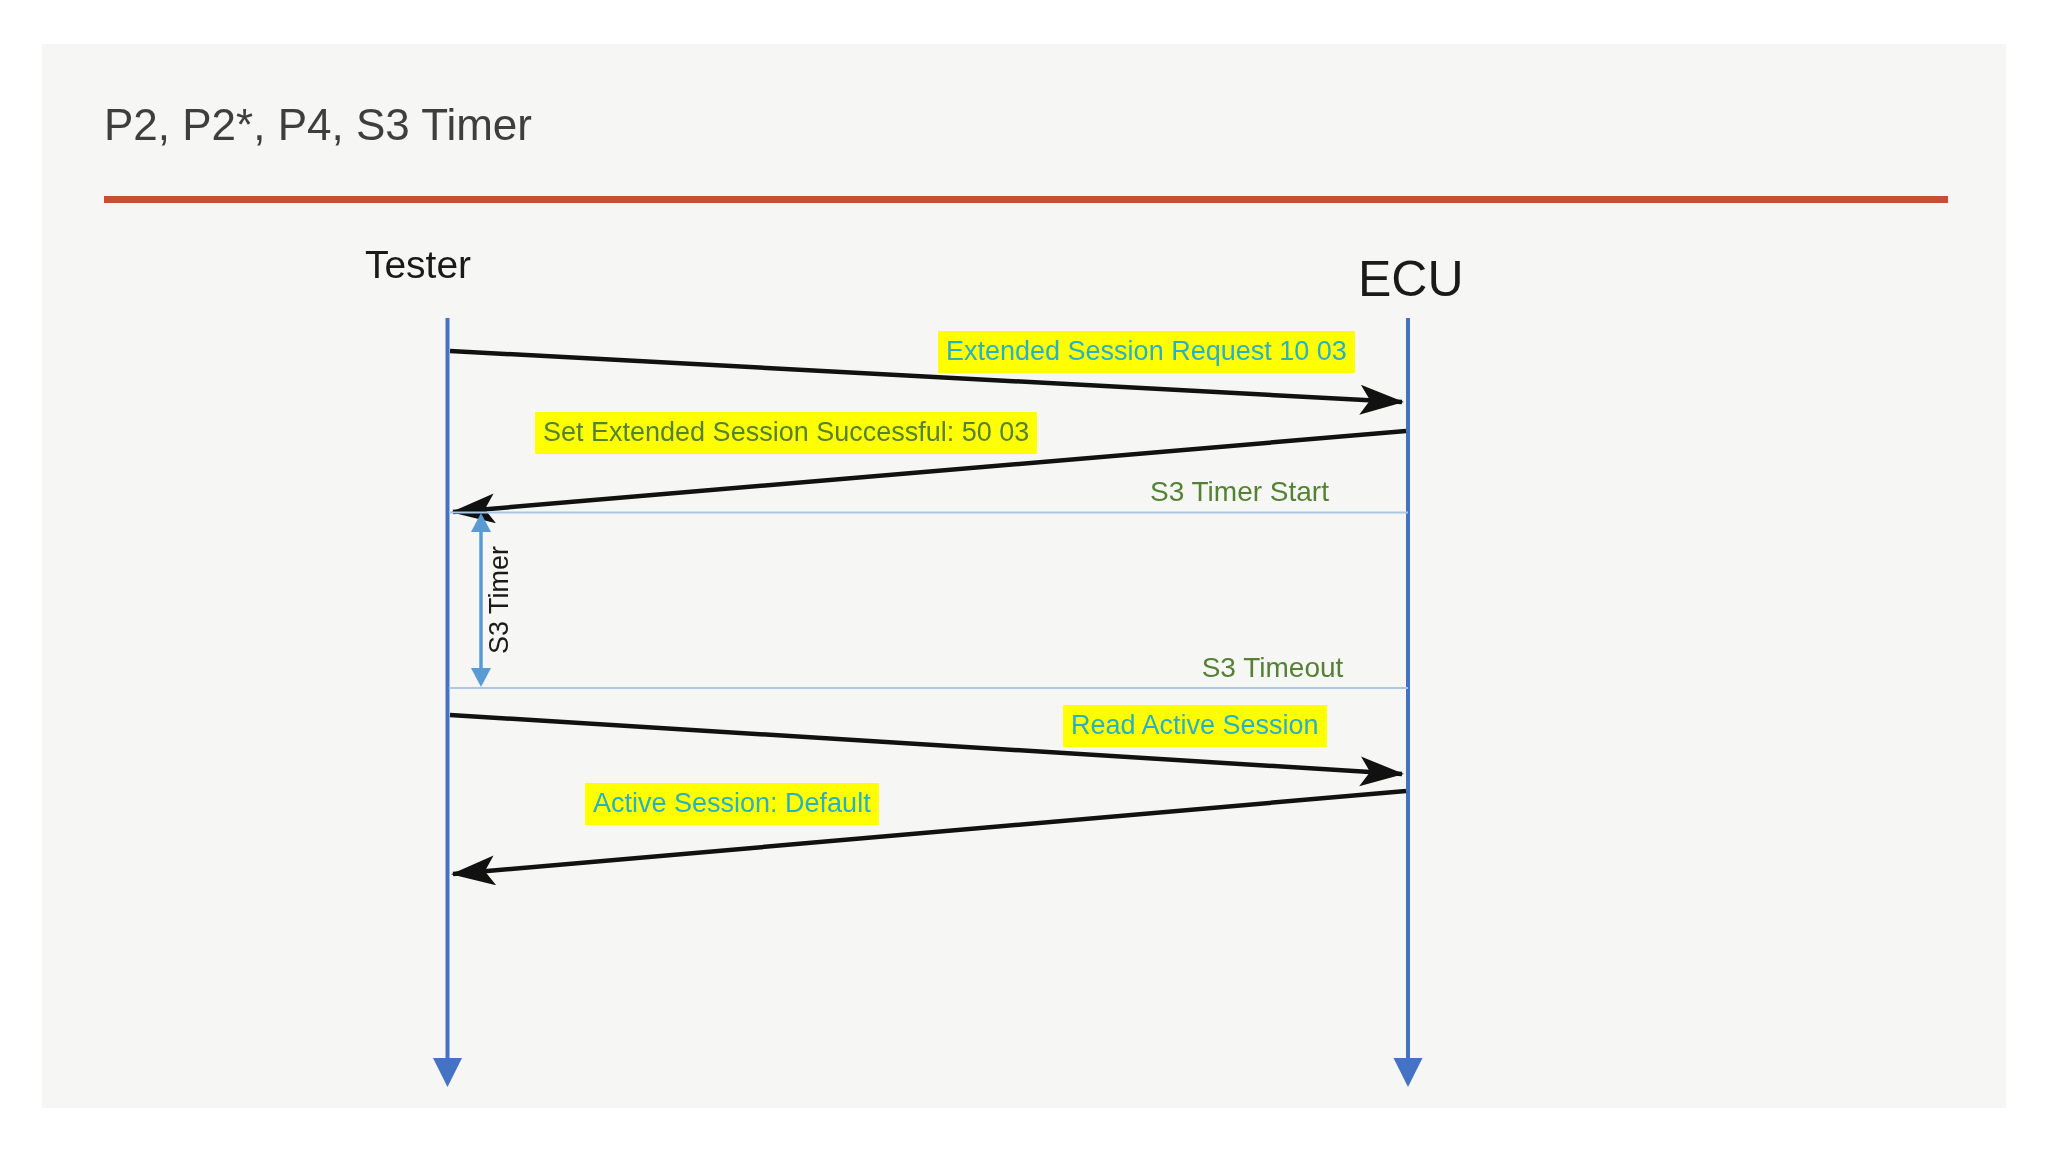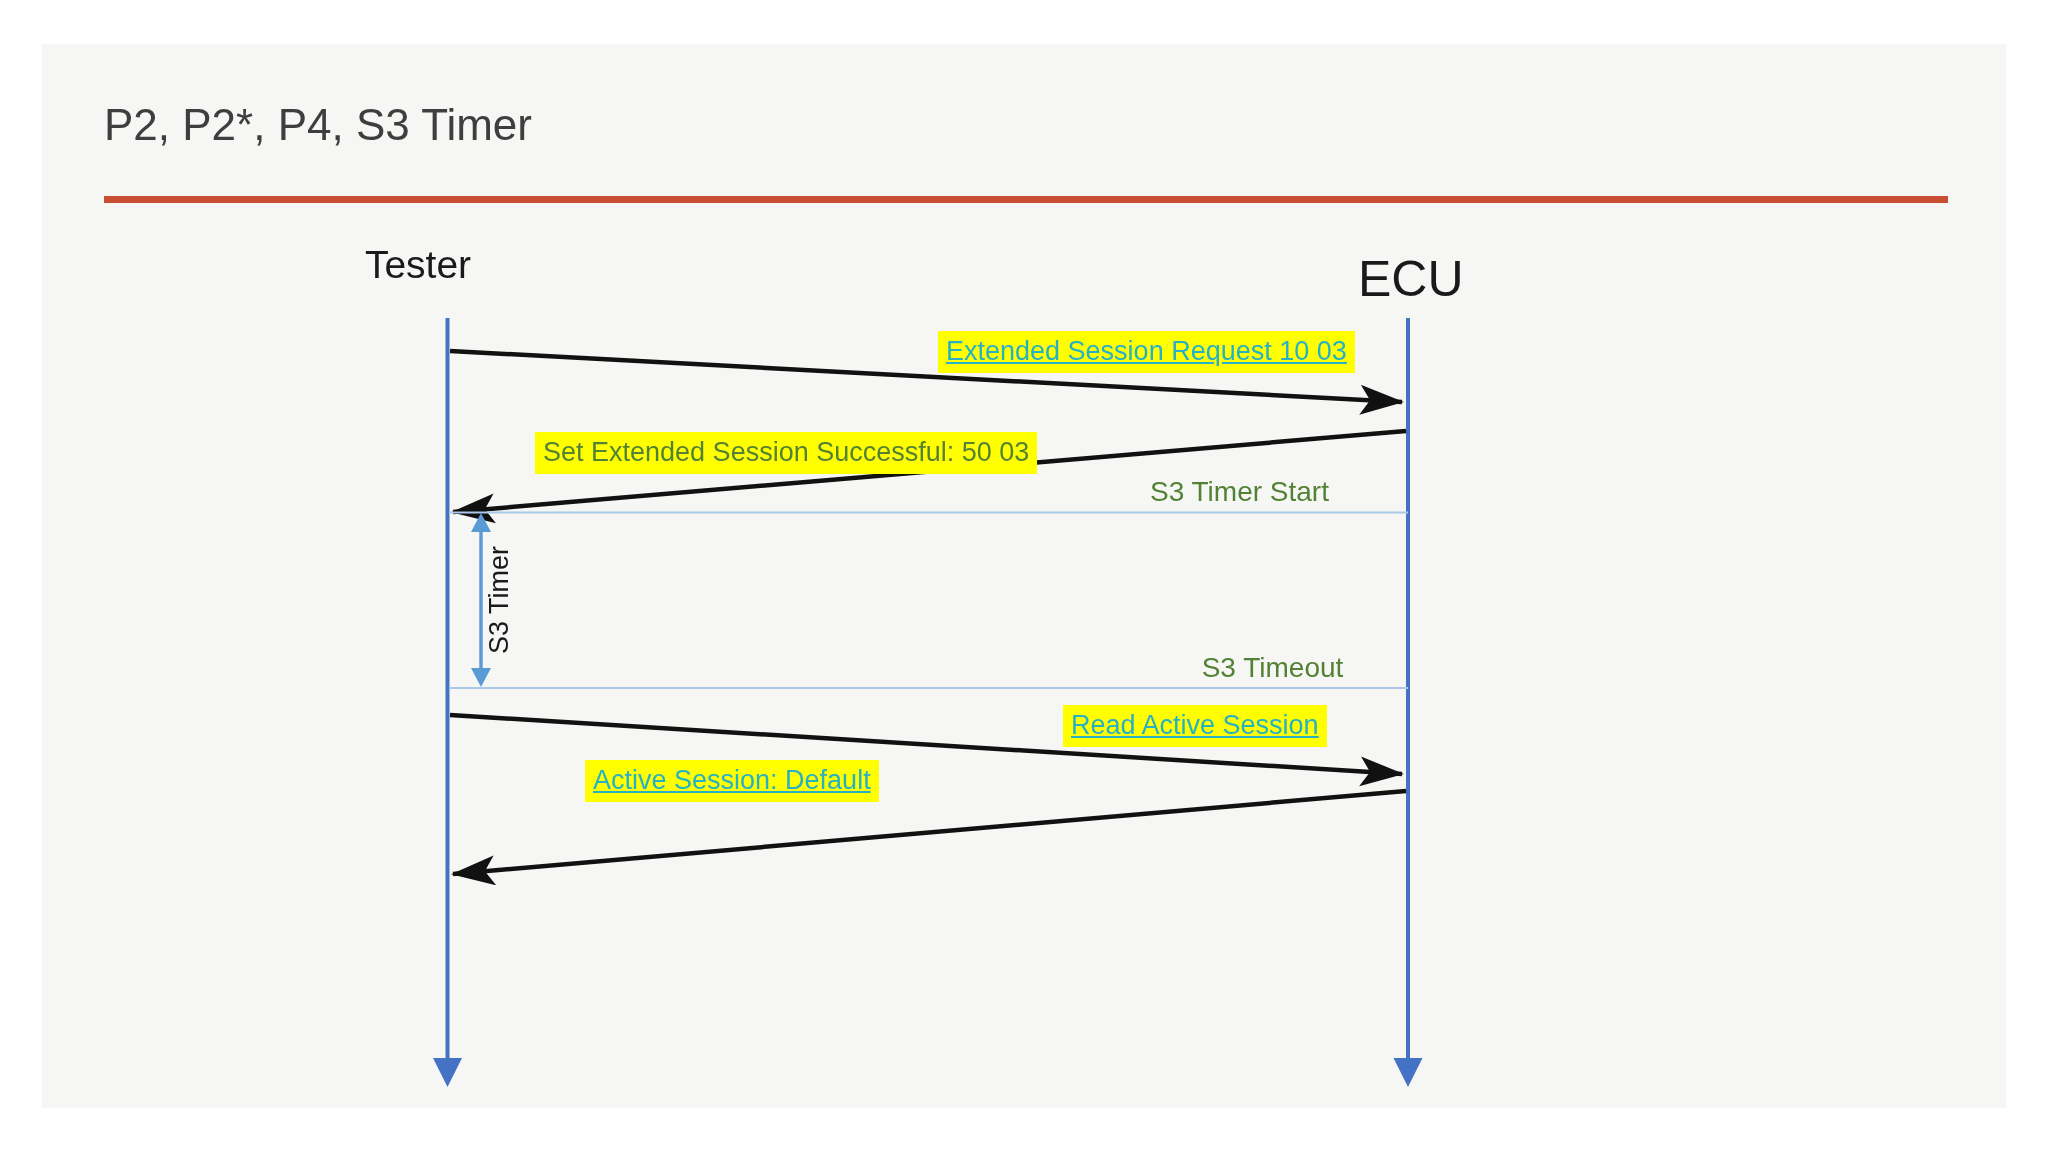--- a/index.html
+++ b/index.html
@@ -20,22 +20,22 @@
   }
   .actor{
     position:absolute;font-size:39px;color:#1a1a1a;text-align:center;white-space:nowrap;
   }
   svg.diagram{position:absolute;left:0;top:0;width:2048px;height:1152px;}
   .msg-label{
     position:absolute;font-size:27px;line-height:1.2;padding:4px 8px 6px 8px;
     white-space:nowrap;
   }
   .hl{background:#ffff00;}
-  .teal{color:#26b2c4;text-decoration:underline;}
-  .green{color:#548235;margin-top:20px;}
+  .teal{color:#26b2c4;}
+  .green{color:#548235;}
   .timer-note{
     position:absolute;font-size:28px;color:#548235;white-space:nowrap;
   }
   .s3-rotated{
     position:absolute;left:499px;top:600px;font-size:27px;color:#1a1a1a;
     white-space:nowrap;transform:translate(-50%,-50%) rotate(-90deg);
   }
 </style>
 </head>
 <body>
@@ -75,17 +75,17 @@
   <g>
     <line x1="481" y1="529" x2="481" y2="671" stroke="#5b9bd5" stroke-width="3.5"></line>
     <polygon points="471,532 491,532 481,513" fill="#5b9bd5"></polygon>
     <polygon points="471,668 491,668 481,687" fill="#5b9bd5"></polygon>
   </g>
 </svg>
 
 <div class="msg-label hl teal" style="left:938px;top:331px;">Extended Session Request 10 03</div>
 <div class="msg-label hl green" style="left:535px;top:412px;">Set Extended Session Successful: 50 03</div>
 <div class="msg-label hl teal" style="left:1063px;top:705px;">Read Active Session</div>
-<div class="msg-label hl teal" style="left:585px;top:760px;">Active Session: Default</div>
+<div class="msg-label hl teal" style="left:585px;top:783px;">Active Session: Default</div>
 
 <div class="timer-note" style="left:1150px;top:476px;width:252px;">S3 Timer Start</div>
 <div class="timer-note" style="left:1150px;top:652px;width:245px;text-align:center;">S3 Timeout</div>
 <div class="s3-rotated">S3 Timer</div>
 
 </body></html>

